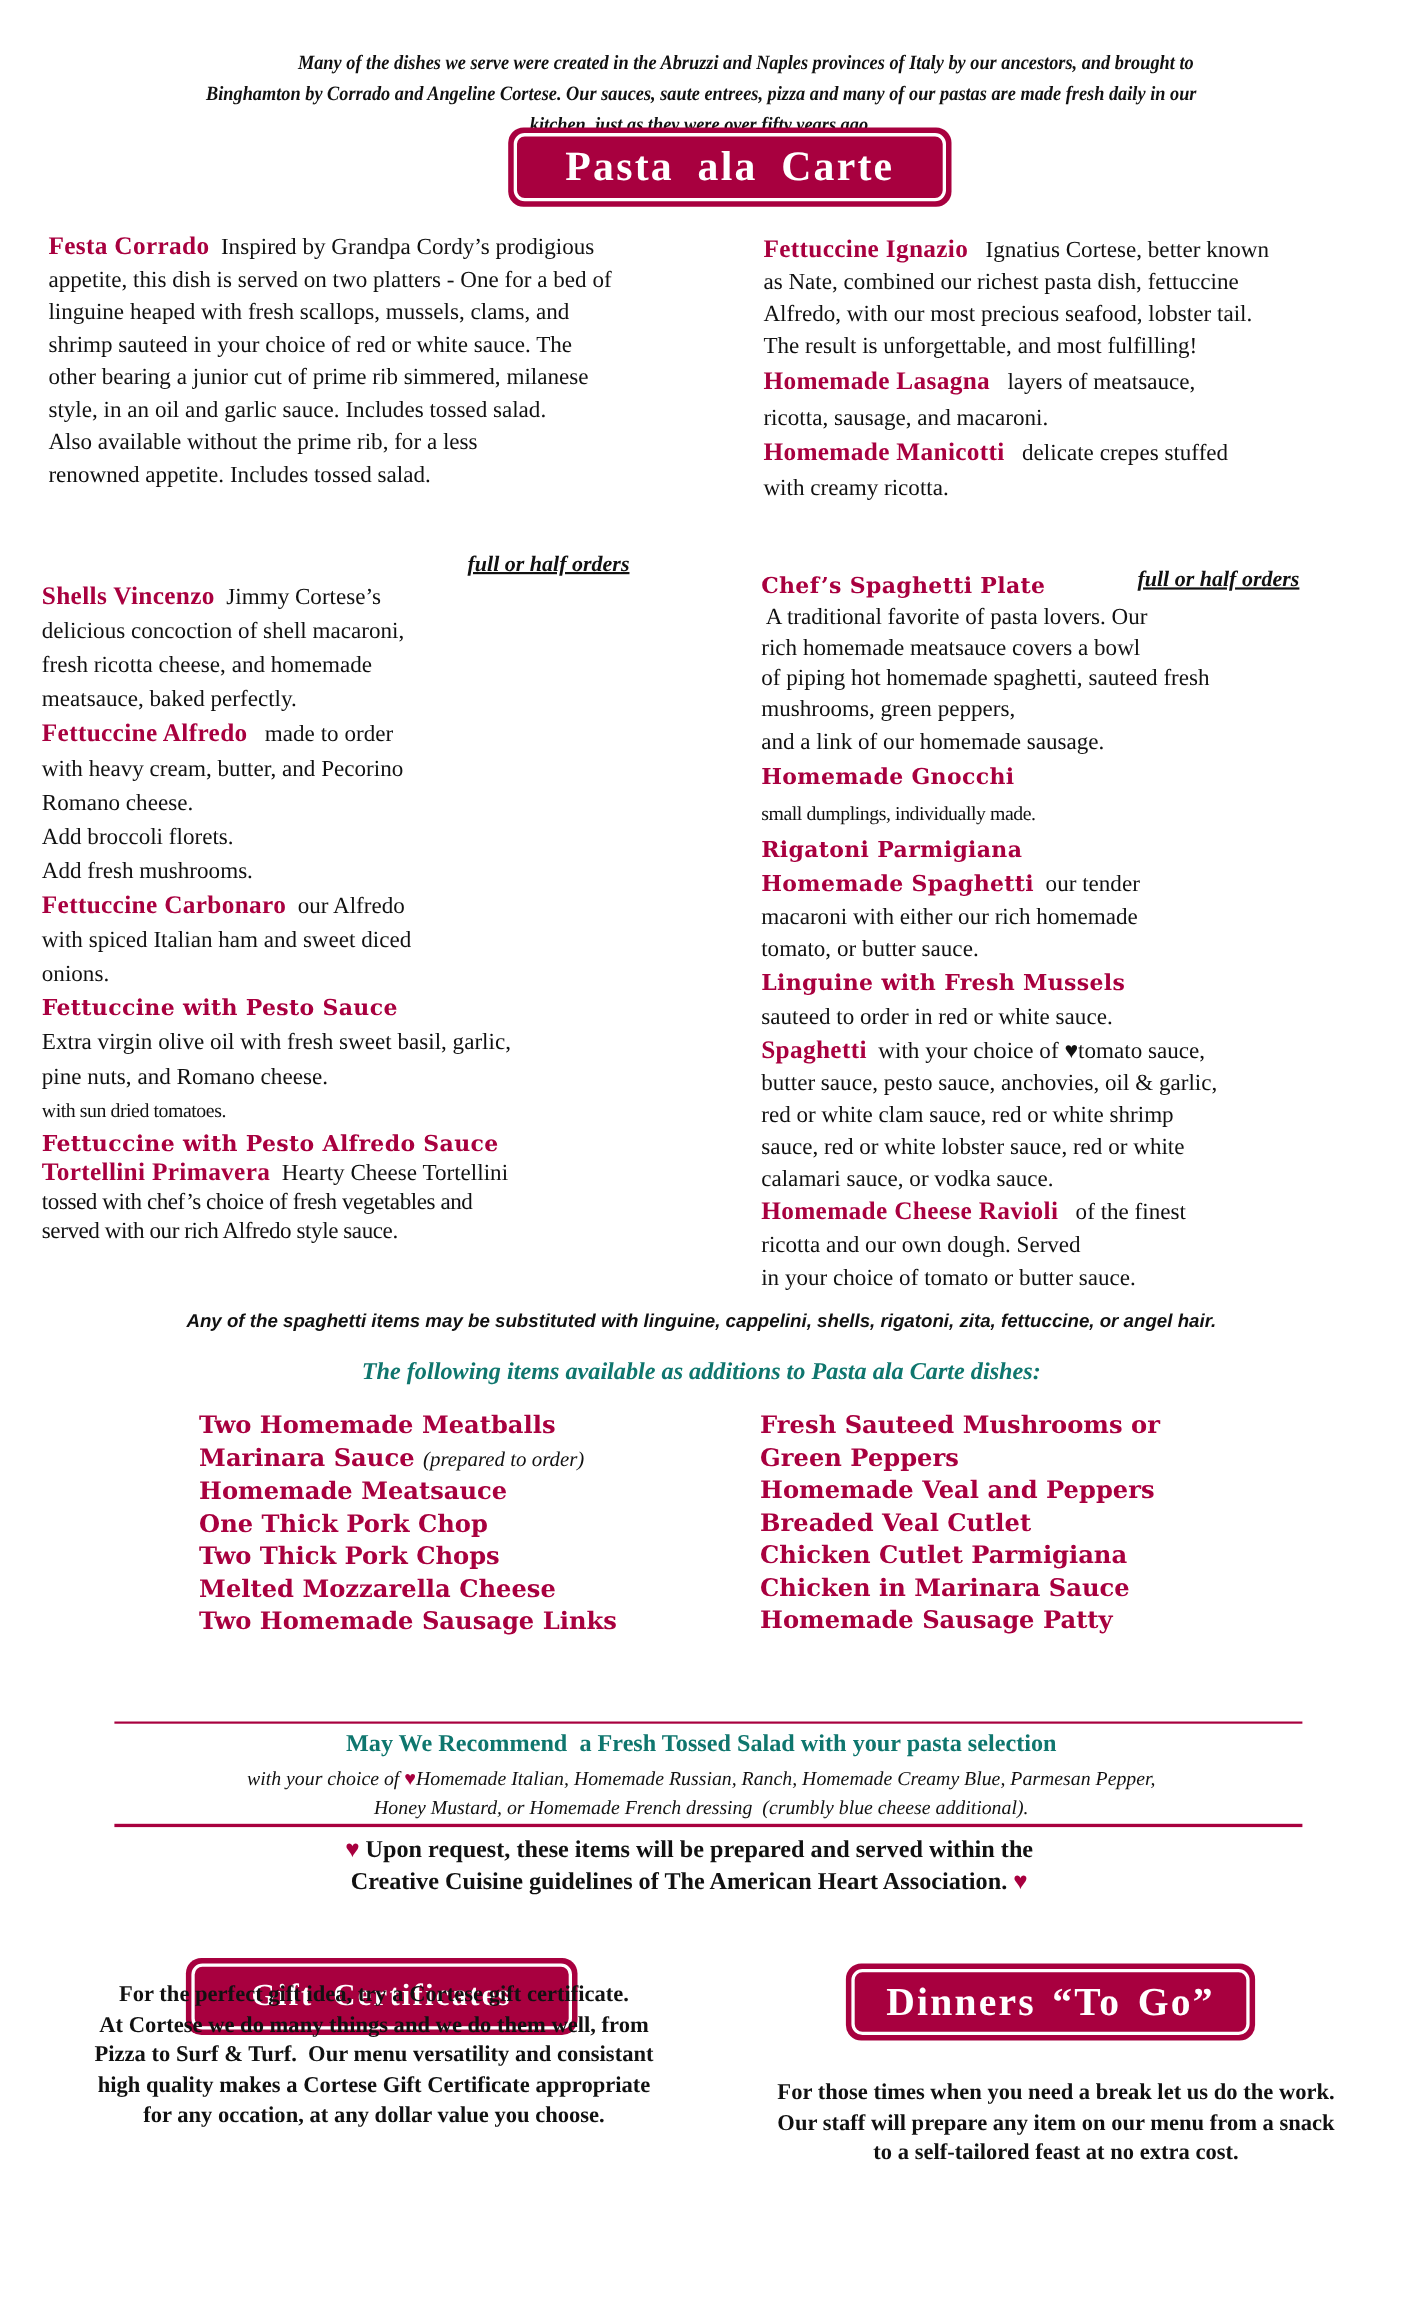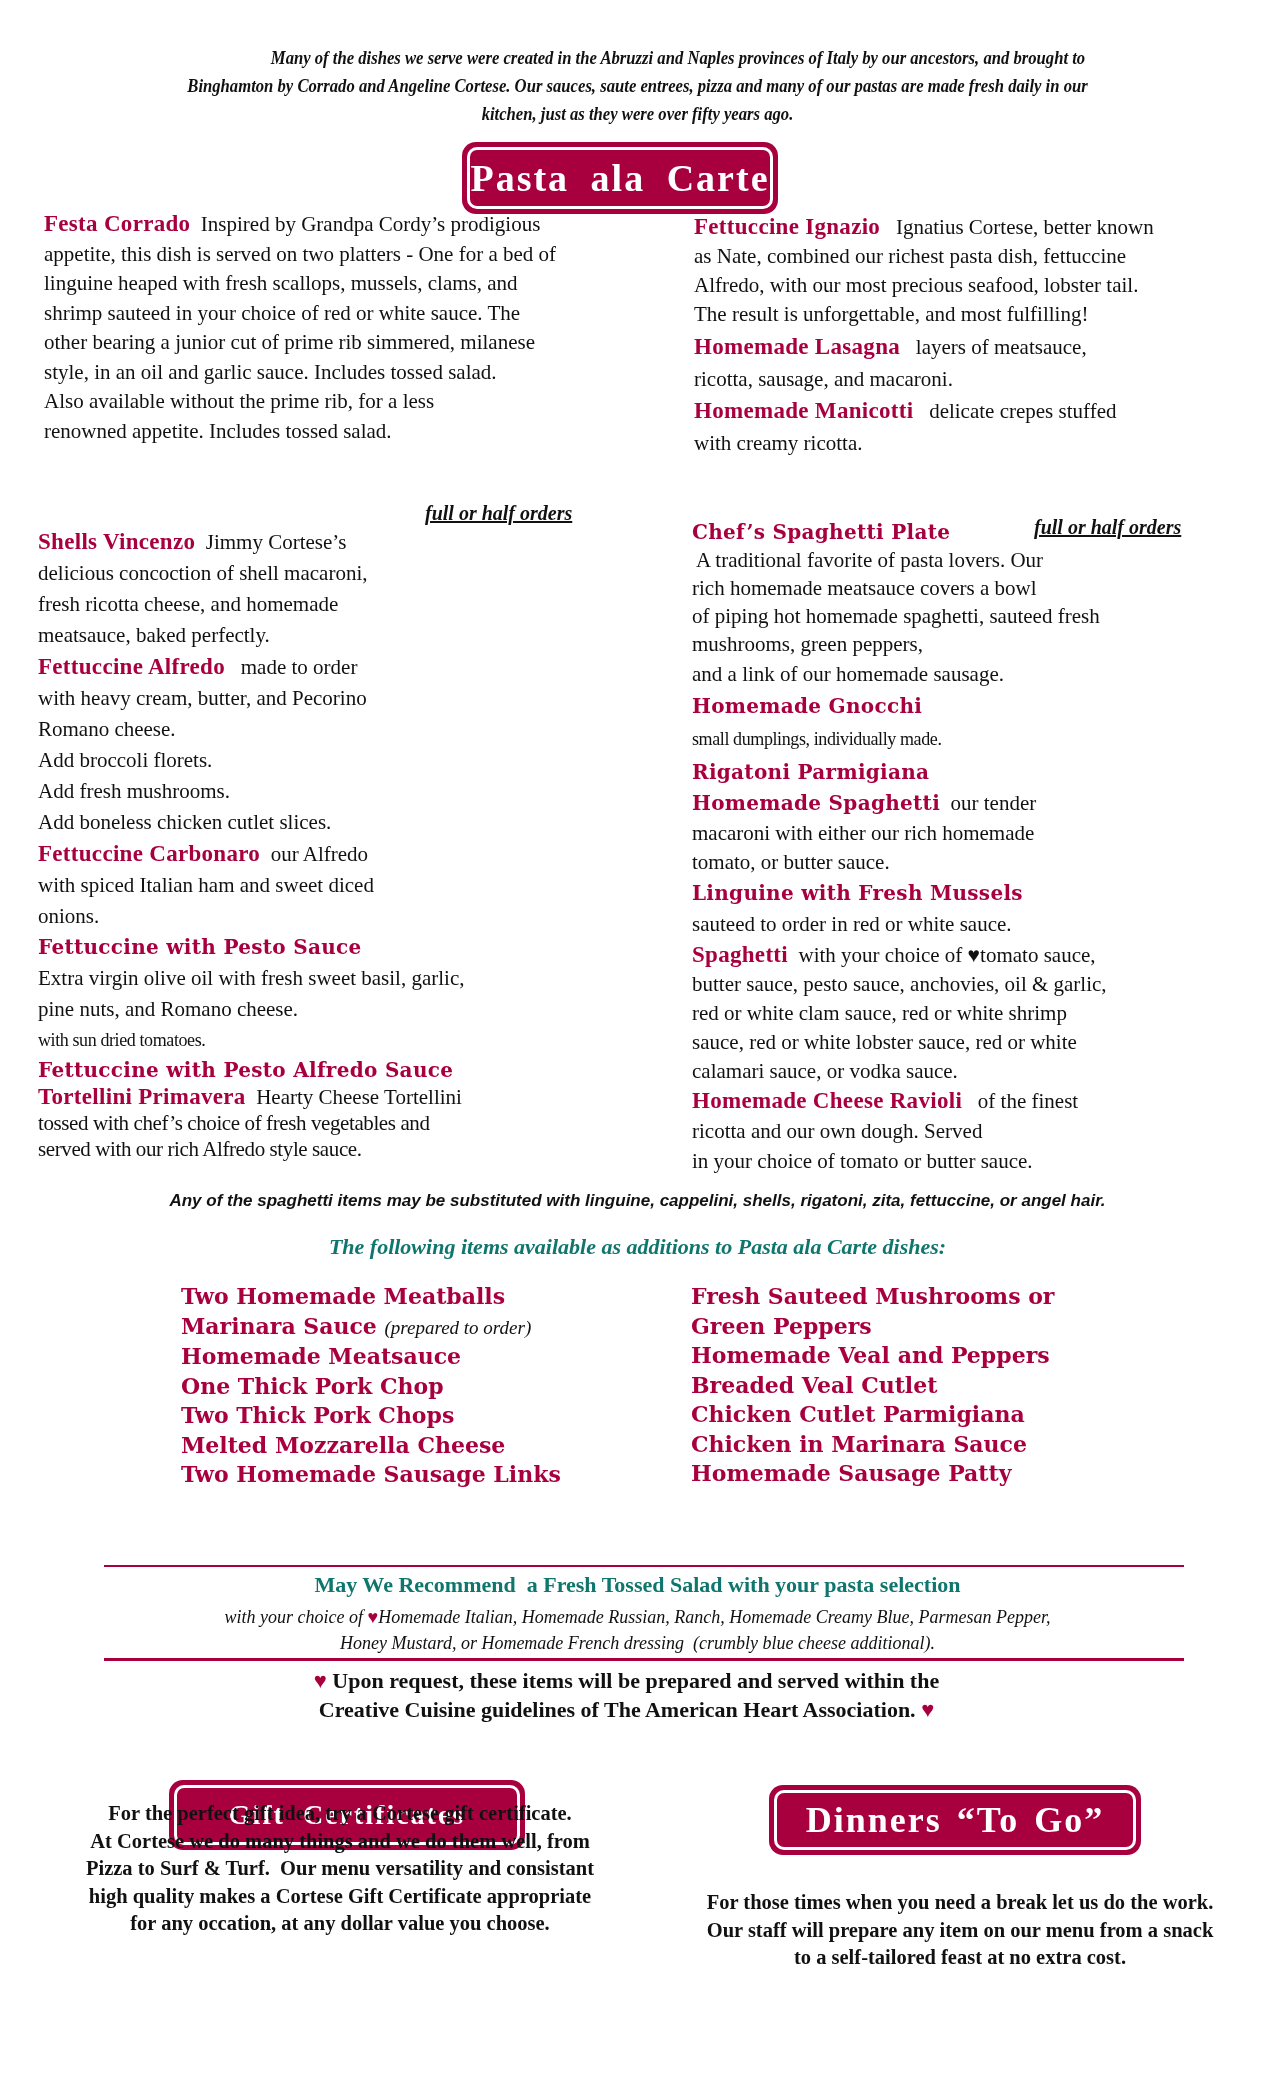--- a/index.html
+++ b/index.html
@@ -39,21 +39,21 @@
 </style>
 </head>
 <body>
 
 <div class="abs intro">
   <div style="padding-left:90px;">Many of the dishes we serve were created in the Abruzzi and Naples provinces of Italy by our ancestors, and brought to</div>
   <div>Binghamton by Corrado and Angeline Cortese.  Our sauces, saute entrees, pizza and many of our pastas are made fresh daily in our</div>
   <div>kitchen, just as they were over fifty years ago.</div>
 </div>
 
-<div class="abs badge" style="left:462px; top:142px; width:316px; height:72px;">
+<div class="abs badge" style="left:462px; top:116px; width:403px; height:72px;">
   <div class="badge-inner">
     <span class="badge-text" style="font-size:38px;">Pasta ala Carte</span>
   </div>
 </div>
 
 <div class="col" style="left:44px; top:209px; width:600px; line-height:29.5px;">
   <span class="item-name condensed">Festa Corrado</span>&nbsp;
   <span>Inspired by Grandpa Cordy’s prodigious</span>
   <span class="desc-line">appetite, this dish is served on two platters - One for a bed of</span>
   <span class="desc-line">linguine heaped with fresh scallops, mussels, clams, and</span>
@@ -95,21 +95,20 @@
     <span class="desc-line">fresh ricotta cheese, and homemade</span>
     <span class="desc-line">meatsauce, baked perfectly.</span>
   </div>
   <div>
     <span class="item-name condensed">Fettuccine Alfredo</span>&nbsp;&nbsp;
     <span>made to order</span>
     <span class="desc-line">with heavy cream, butter, and Pecorino</span>
     <span class="desc-line">Romano cheese.</span>
     <span class="desc-line">Add broccoli florets.</span>
     <span class="desc-line">Add fresh mushrooms.</span>
-    <span class="desc-line">Add boneless chicken cutlet slices.</span>
   </div>
   <div>
     <span class="item-name condensed">Fettuccine Carbonaro</span>&nbsp;
     <span>our Alfredo</span>
     <span class="desc-line">with spiced Italian ham and sweet diced</span>
     <span class="desc-line">onions.</span>
   </div>
   <div>
     <span class="item-name">Fettuccine with Pesto Sauce</span>
     <span class="desc-line">Extra virgin olive oil with fresh sweet basil, garlic,</span>

